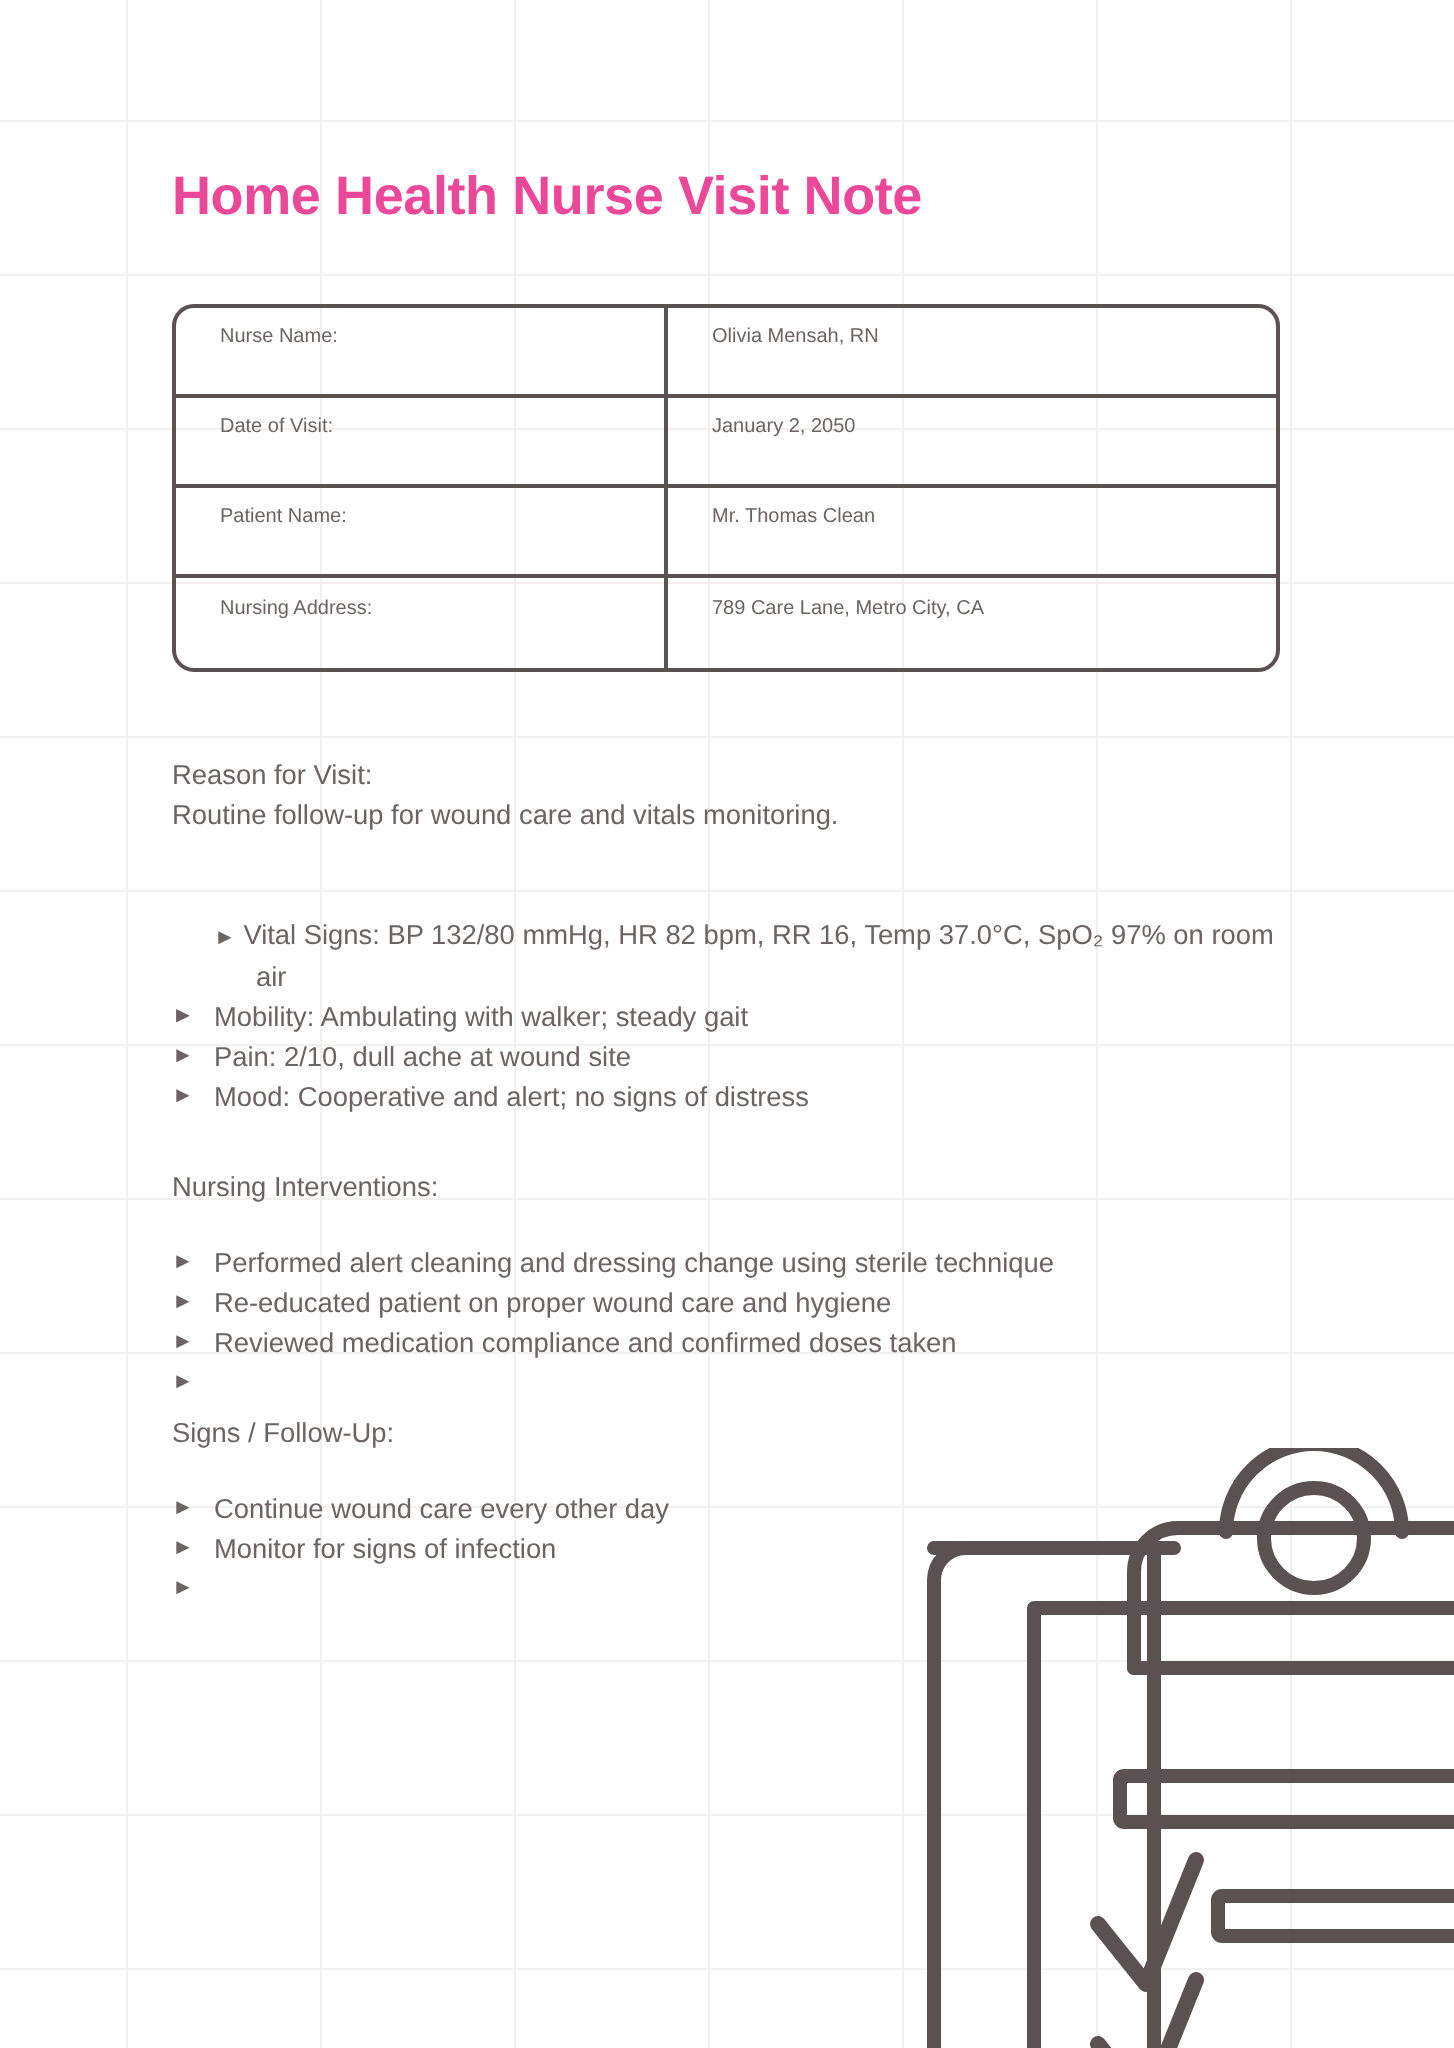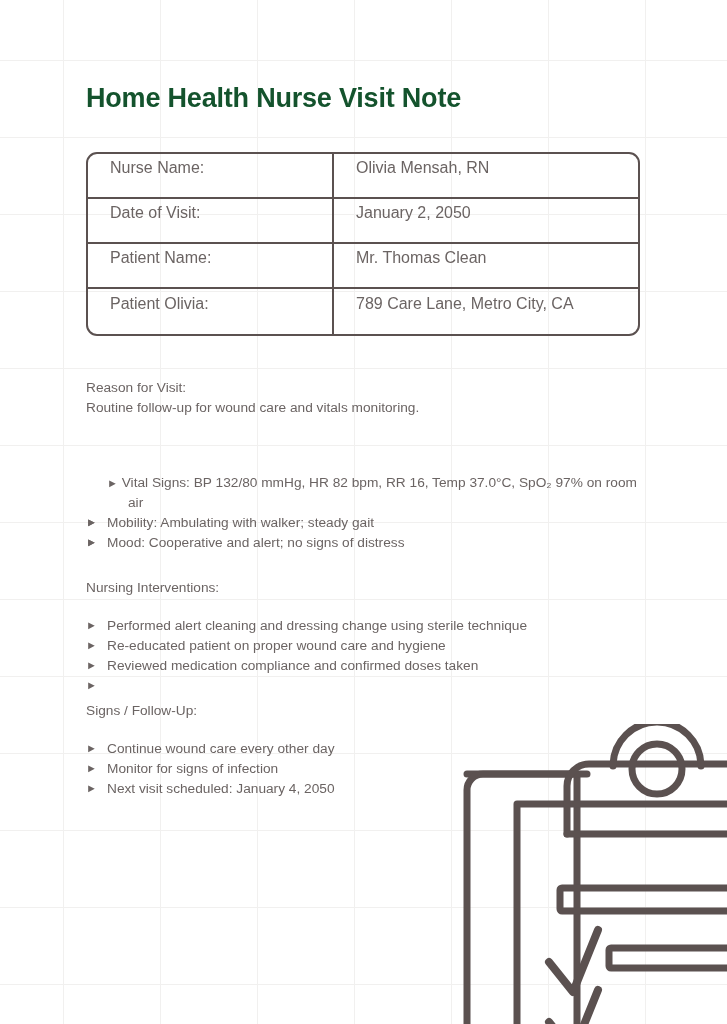--- a/index.html
+++ b/index.html
@@ -43,41 +43,41 @@
   
   #page {
     position: relative;
     z-index: 2;
     padding: 0 86px;
   }
 
   #doc-title {
     font-size: 27px;
     font-weight: bold;
-    color: #14532d;
+    color: #ec4899;
     letter-spacing: -0.2px;
     padding-top: 82px;
     line-height: 1.2;
   }
 
   
   #info-table {
     margin-top: 38px;
     width: 554px;
     border: 2px solid #5b5150;
     border-radius: 11px;
     border-collapse: separate;
     border-spacing: 0;
     overflow: hidden;
     background: transparent;
   }
 
   #info-table td {
     height: 45px;
-    font-size: 16px;
+    font-size: 10px;
     color: #6b6463;
     padding: 0 0 15px 22px;
     vertical-align: middle;
     white-space: nowrap;
   }
 
   #info-table tr:not(:last-child) td {
     border-bottom: 2px solid #5b5150;
   }
 
@@ -120,21 +120,20 @@
 
   .bullet-list li .bullet-text {
     display: inline;
   }
 
   
   .bullet-list li.no-hang {
     padding-left: 21px;
     text-indent: -21px;
     margin-left: 21px;
-    margin-top: 15px;
   }
   .bullet-list li.no-hang .bullet-mark {
     position: static;
     display: inline;
   }
 
   .gap-sm { height: 18px; }
   .gap-md { height: 22px; }
   .gap-lg { height: 25px; }
 </style>
@@ -177,21 +176,21 @@
       </tr>
       <tr>
         <td class="label-cell">Date of Visit:</td>
         <td class="value-cell">January 2, 2050</td>
       </tr>
       <tr>
         <td class="label-cell">Patient Name:</td>
         <td class="value-cell">Mr. Thomas Clean</td>
       </tr>
       <tr>
-        <td class="label-cell">Patient Olivia:</td>
+        <td class="label-cell">Nursing Address:</td>
         <td class="value-cell">789 Care Lane, Metro City, CA</td>
       </tr>
     </tbody>
   </table>
 
   <div id="body-content">
 
     <div class="section-block">
       <div class="section-heading">Reason for Visit:</div>
       <div class="para-line">Routine follow-up for wound care and vitals monitoring.</div>
@@ -208,20 +207,21 @@
         </li>
         <li>
           <span class="bullet-mark">►</span>
         </li>
         <li>
           <span class="bullet-mark">►</span>
           <span class="bullet-text">Mobility: Ambulating with walker; steady gait</span>
         </li>
         <li>
           <span class="bullet-mark">►</span>
+          <span class="bullet-text">Pain: 2/10, dull ache at wound site</span>
         </li>
         <li>
           <span class="bullet-mark">►</span>
           <span class="bullet-text">Mood: Cooperative and alert; no signs of distress</span>
         </li>
       </ul>
     </div>
 
     <div class="gap-lg"></div>
 
@@ -256,21 +256,20 @@
         <li>
           <span class="bullet-mark">►</span>
           <span class="bullet-text">Continue wound care every other day</span>
         </li>
         <li>
           <span class="bullet-mark">►</span>
           <span class="bullet-text">Monitor for signs of infection</span>
         </li>
         <li>
           <span class="bullet-mark">►</span>
-          <span class="bullet-text">Next visit scheduled: January 4, 2050</span>
         </li>
       </ul>
     </div>
 
     <div class="gap-md"></div>
 
 
   </div>
 </div>
 

